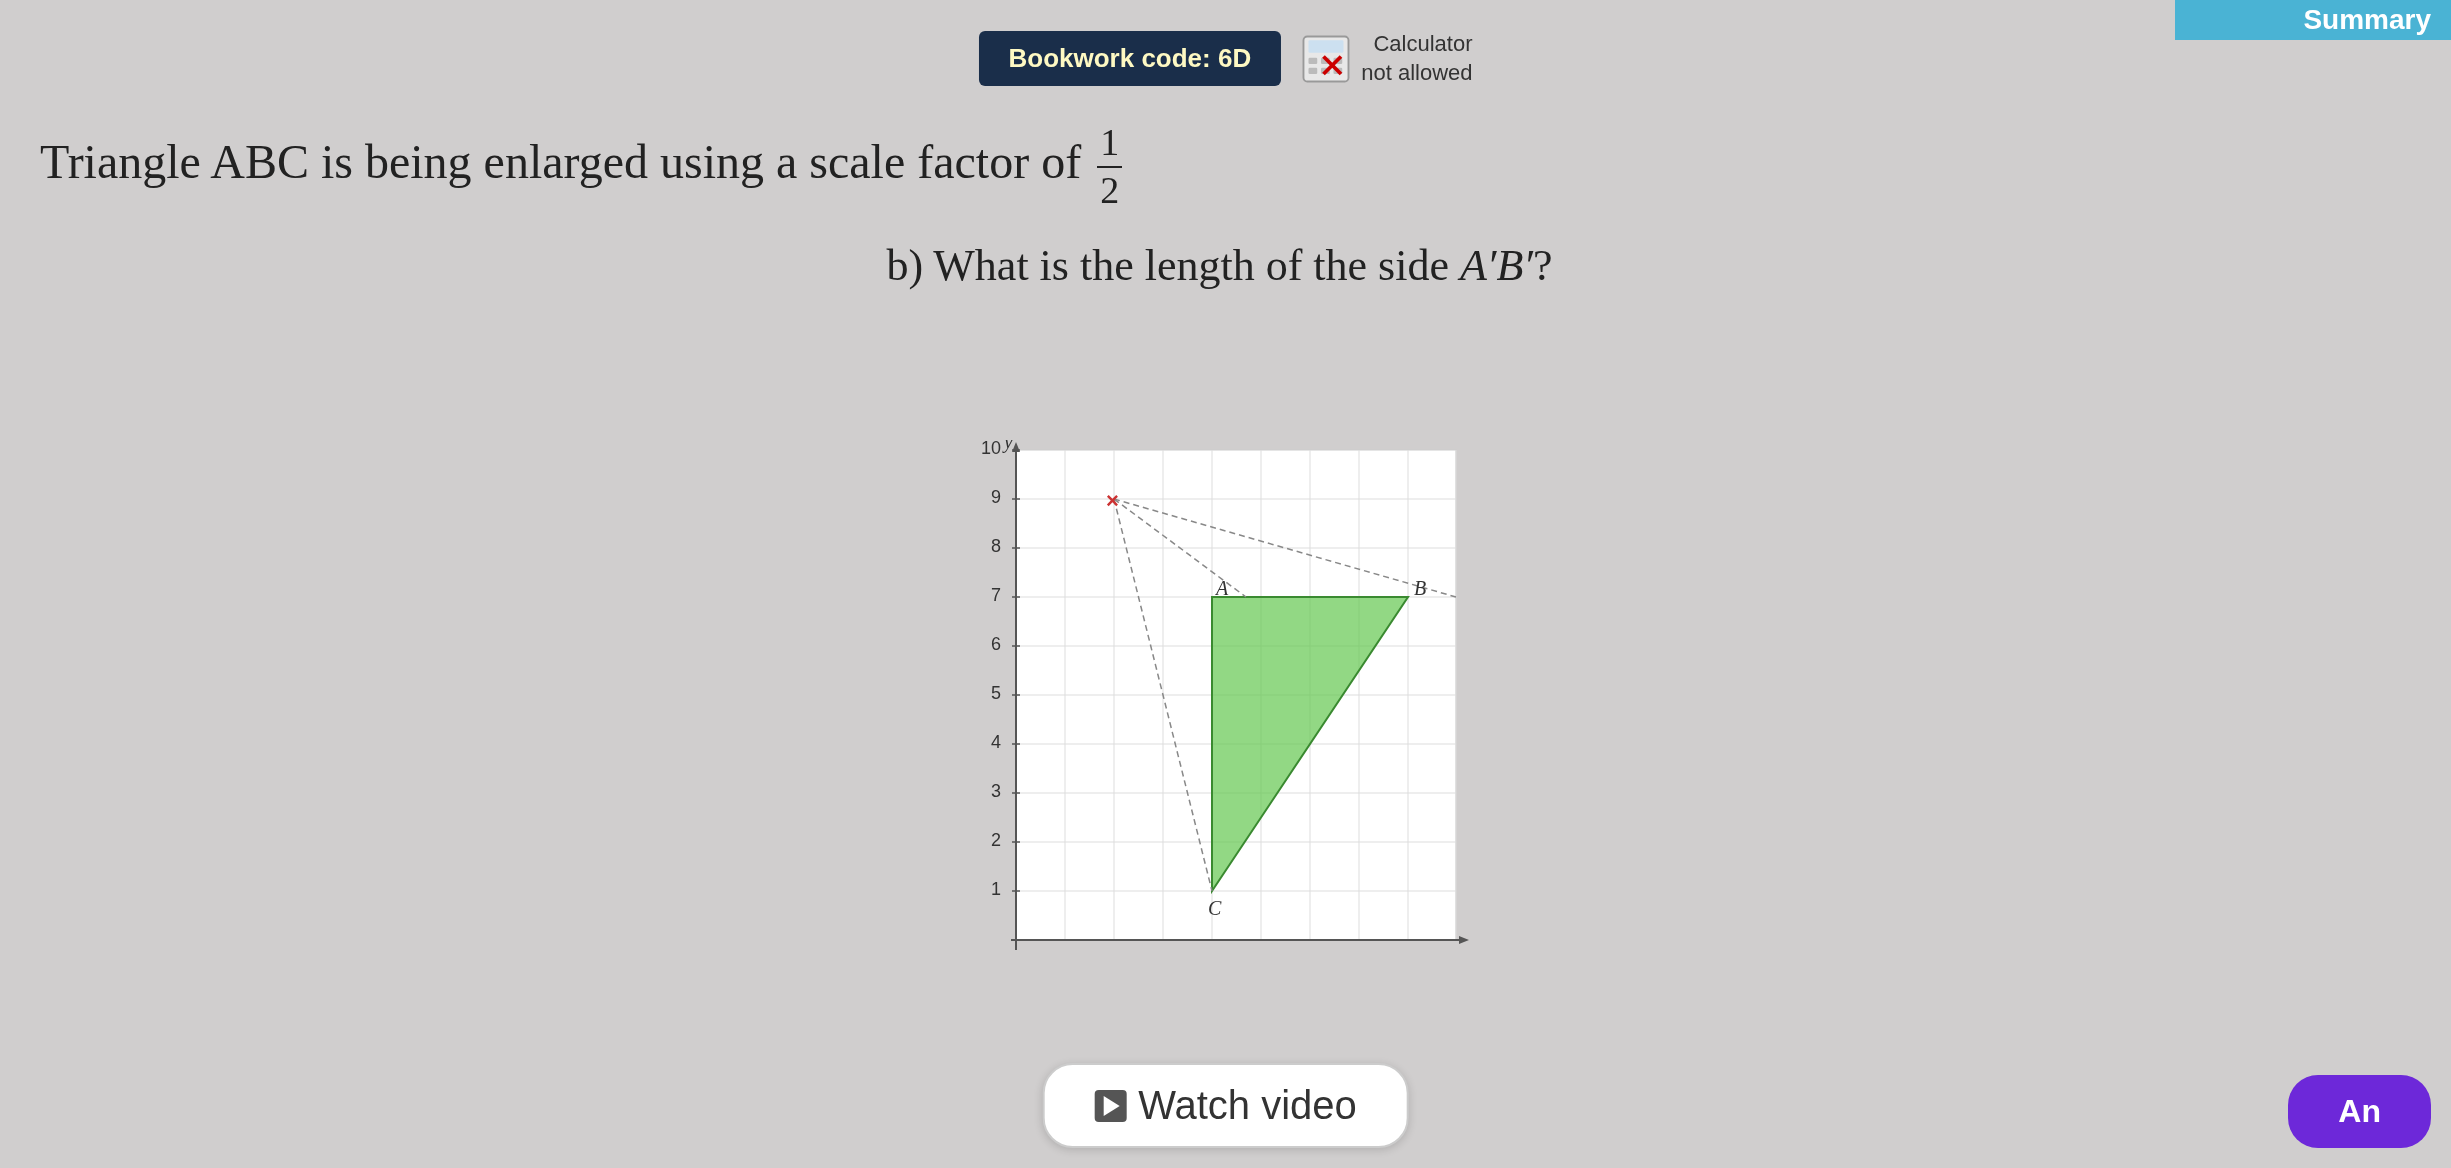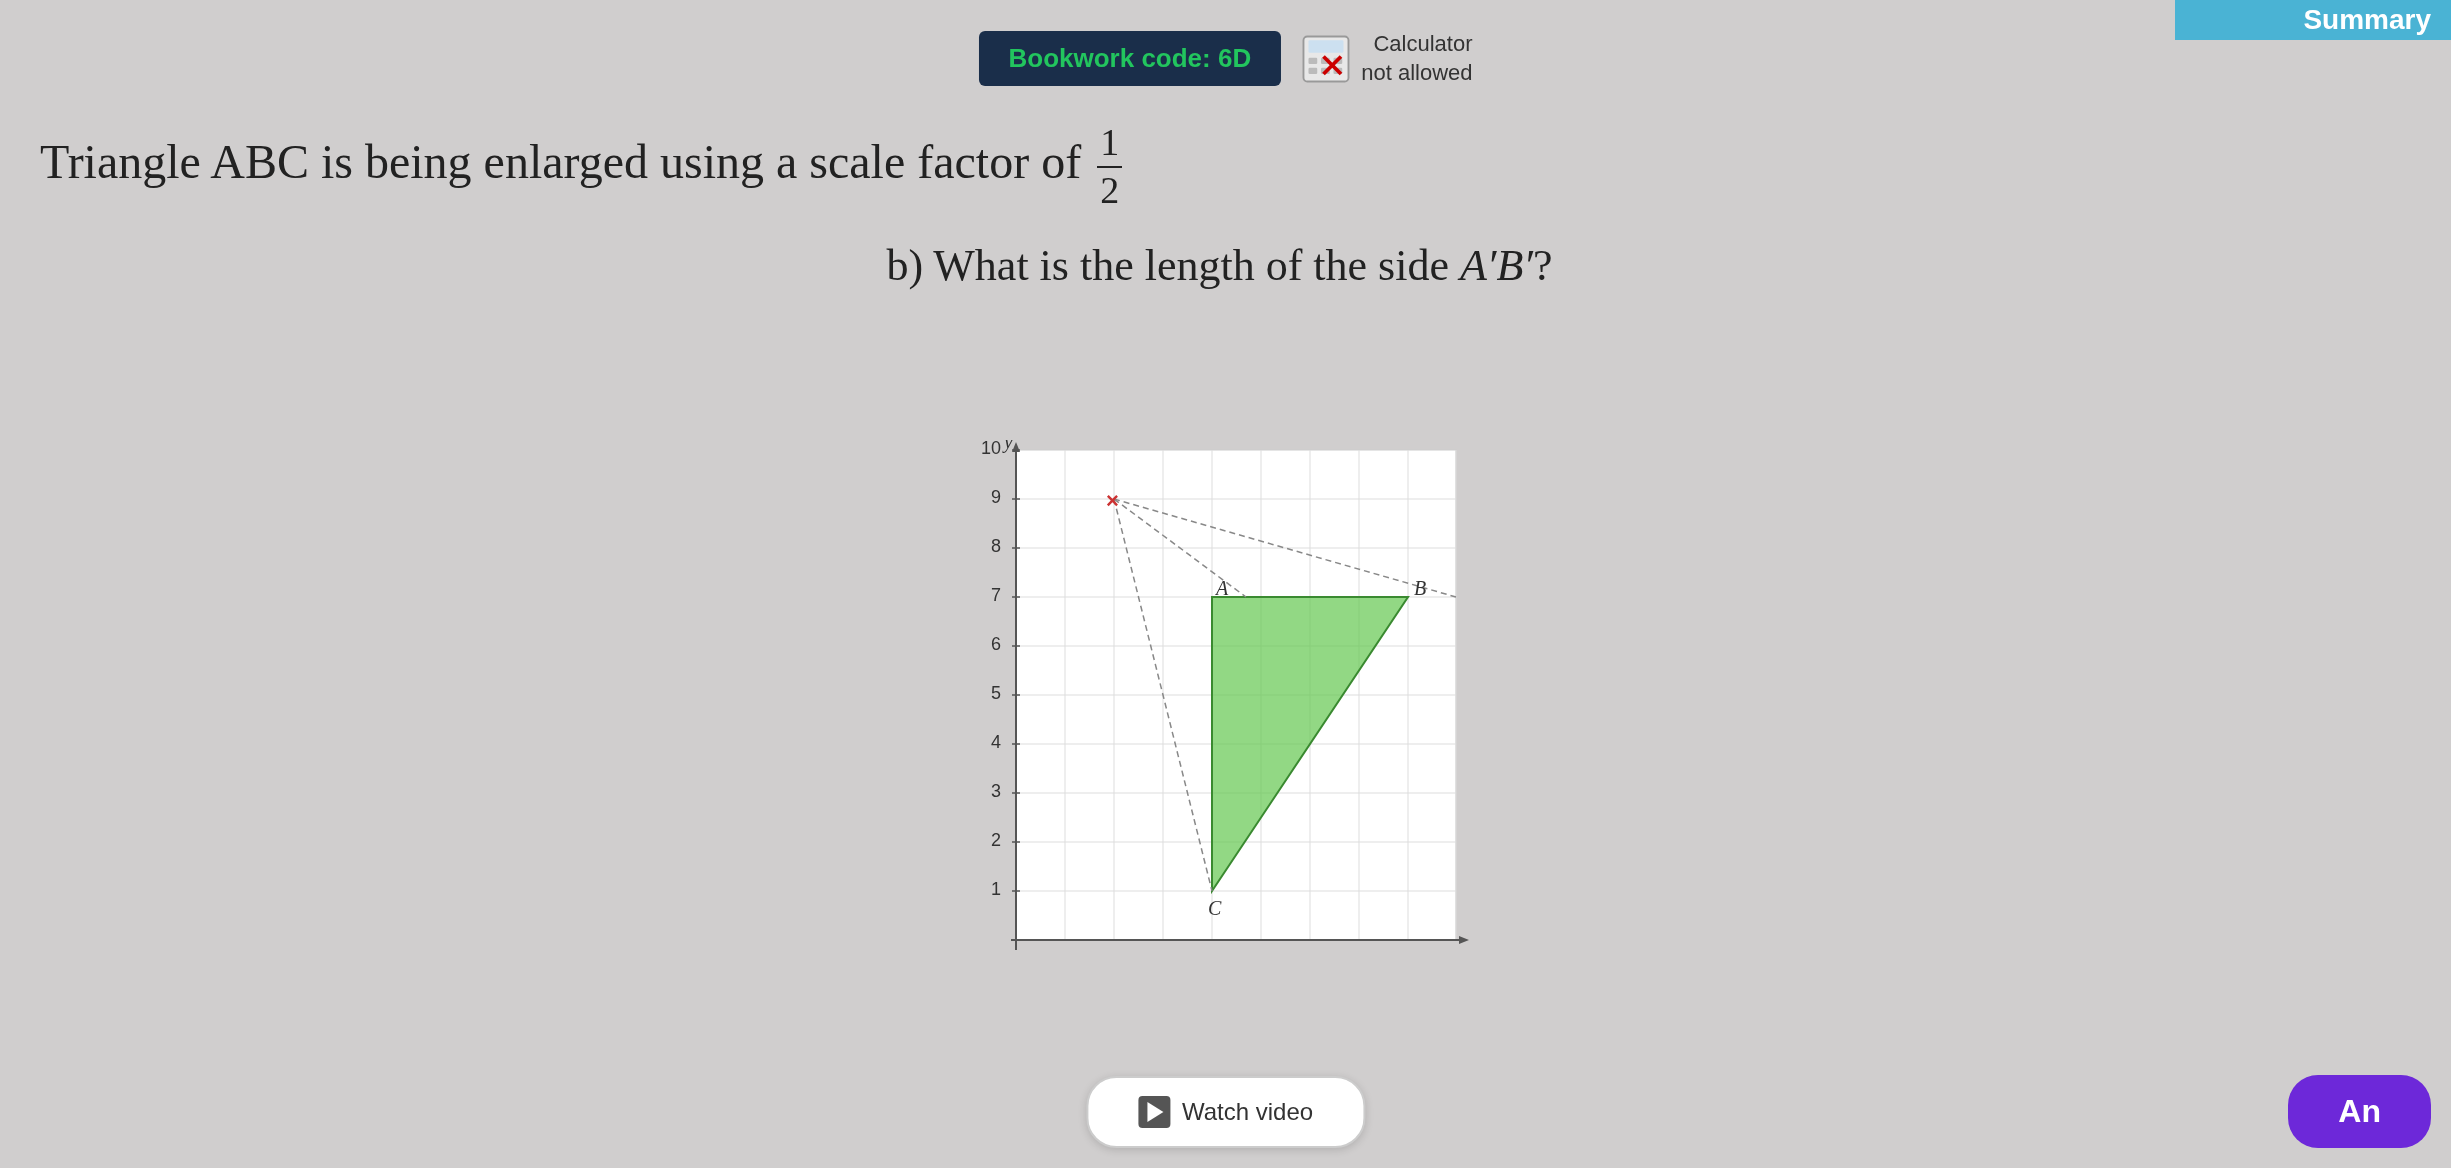--- a/index.html
+++ b/index.html
@@ -37,21 +37,21 @@
       position: absolute;
       top: 30px;
       left: 50%;
       transform: translateX(-50%);
       display: flex;
       align-items: center;
       gap: 20px;
     }
     .bookwork-badge {
       background: #1a2e4a;
-      color: #22c55e;
+      color: #fef9c3;
       font-family: Arial, sans-serif;
       font-size: 26px;
       font-weight: bold;
       padding: 12px 30px;
       border-radius: 6px;
     }
     .calculator-info {
       display: flex;
       align-items: center;
       gap: 10px;
@@ -114,21 +114,21 @@
     
     .watch-video-btn {
       position: absolute;
       bottom: 20px;
       left: 50%;
       transform: translateX(-50%);
       background: white;
       border: 2px solid #ccc;
       border-radius: 30px;
       padding: 18px 50px;
-      font-size: 24px;
+      font-size: 40px;
       font-family: Arial, sans-serif;
       color: #333;
       display: flex;
       align-items: center;
       gap: 12px;
       cursor: pointer;
       box-shadow: 0 2px 8px rgba(0,0,0,0.15);
     }
     .watch-video-btn .play-icon {
       width: 32px;

